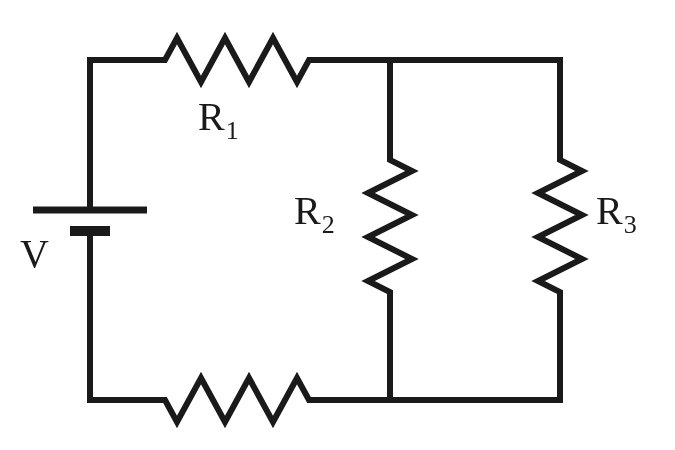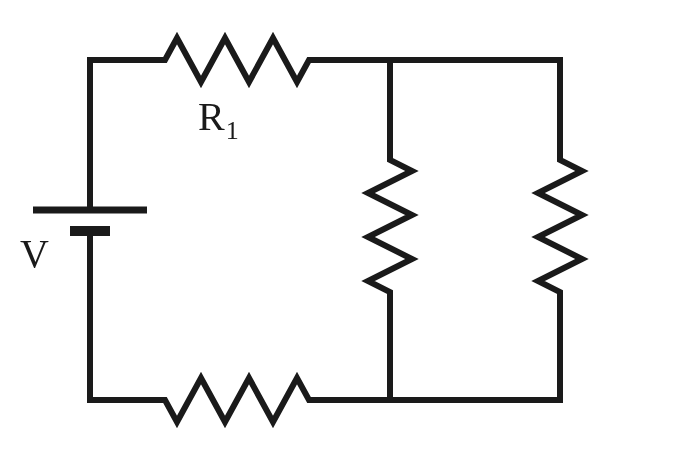--- a/index.html
+++ b/index.html
@@ -76,20 +76,26 @@
              L 390 400" stroke="#1a1a1a"></path>
 
     <path class="plate-long" d="M 33 210 L 147 210" stroke="#1a1a1a"></path>
     <path class="plate-short" d="M 70 231 L 110 231" stroke="#1a1a1a"></path>
   </svg>
 
   <div class="lbl" style="left:198px; top:97px">
     <span>R</span><sub>1</sub>
   </div>
 
+  <div class="lbl" style="left:294px; top:191px">
+    <span>R</span><sub>2</sub>
+  </div>
 
+  <div class="lbl" style="left:596px; top:191px">
+    <span>R</span><sub>3</sub>
+  </div>
 
 
   <div class="lbl" style="left:20px; top:234px">
     <span>V</span>
   </div>
 
 </div>
 
 </body></html>

